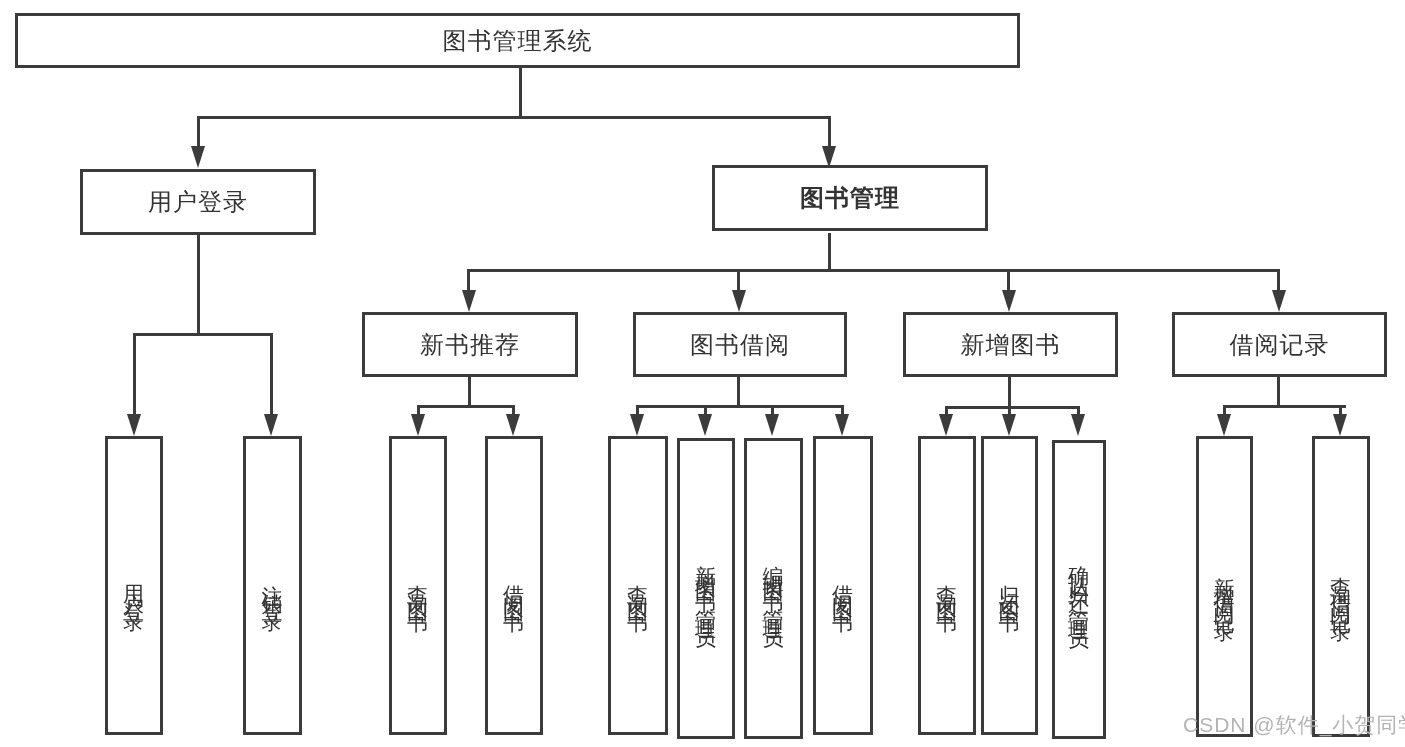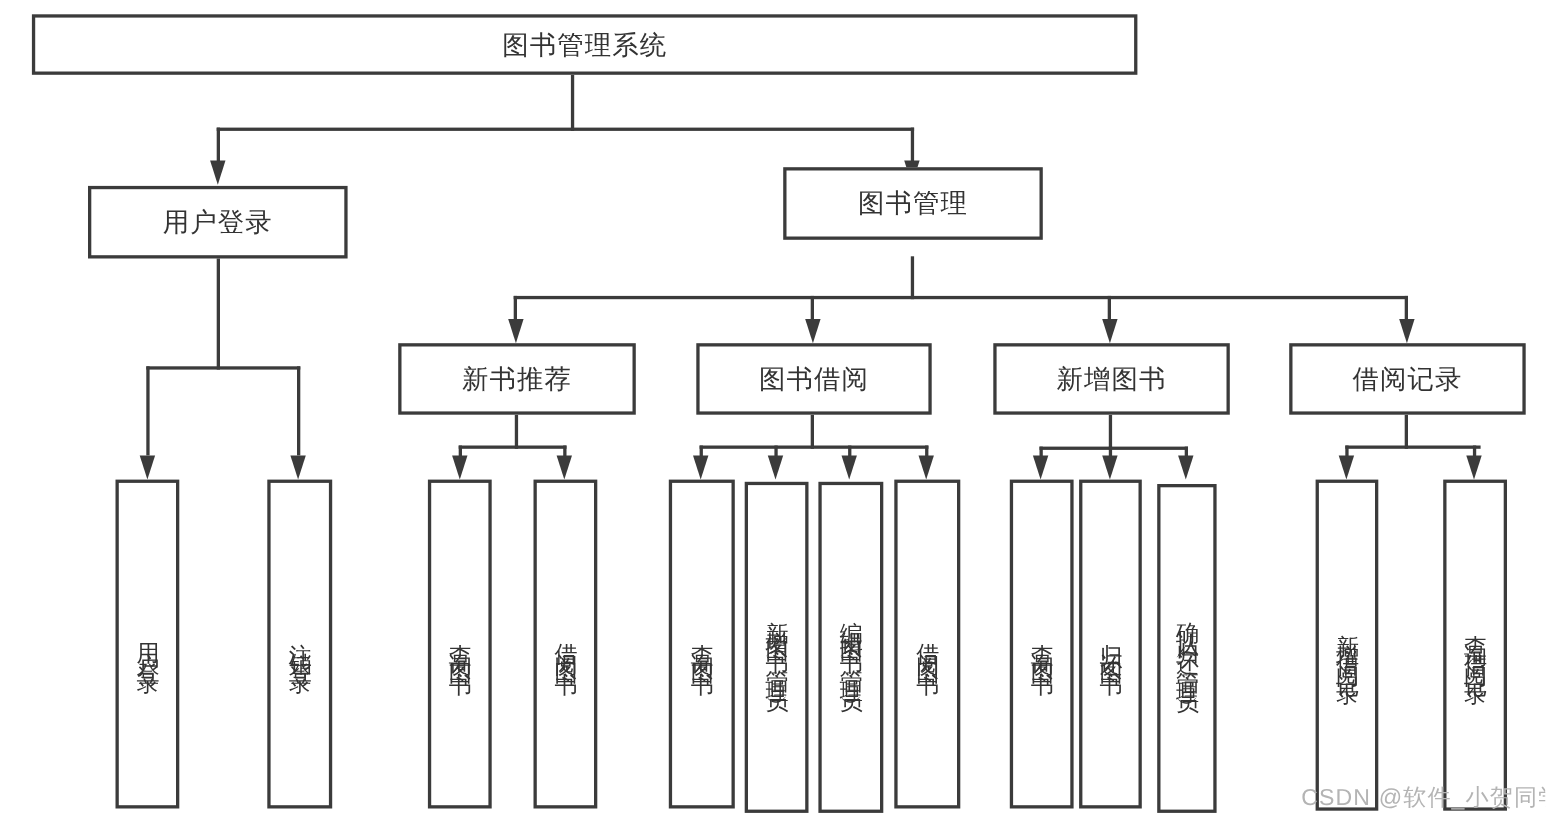--- a/index.html
+++ b/index.html
@@ -65,35 +65,35 @@
     letter-spacing: 1px;
     z-index: 5;
     white-space: nowrap;
   }
 </style>
 </head>
 <body>
 
 <div id="stage">
 
-  <div class="node" style="left:15px; top:13px; width:1005px; height:55px;margin-left:14px;">
+  <div class="node" style="left:15px; top:13px; width:1005px; height:55px;">
     <span>图书管理系统</span>
   </div>
 
   <div class="vl" style="left:519px; top:68px; height:51px;"></div>
   <div class="hl" style="left:197px; top:116px; width:634px;"></div>
   <div class="vl" style="left:197px; top:116px; height:32px;"></div>
   <div class="ar" style="left:191px; top:146px;"></div>
   <div class="vl" style="left:828px; top:116px; height:32px;"></div>
   <div class="ar" style="left:822px; top:146px;"></div>
 
   <div class="node" style="left:80px; top:169px; width:236px; height:66px;">
     <span>用户登录</span>
   </div>
-  <div class="node" style="left:712px; top:152px; width:236px; height:66px;">
+  <div class="node" style="left:712px; top:165px; width:276px; height:66px;font-weight:bold;">
     <span>图书管理</span>
   </div>
 
   <div class="vl" style="left:197px; top:234px; height:102px;"></div>
   <div class="hl" style="left:133px; top:333px; width:140px;"></div>
   <div class="vl" style="left:133px; top:333px; height:81px;"></div>
   <div class="ar" style="left:127px; top:414px;"></div>
   <div class="vl" style="left:270px; top:333px; height:81px;"></div>
   <div class="ar" style="left:264px; top:414px;"></div>
 

